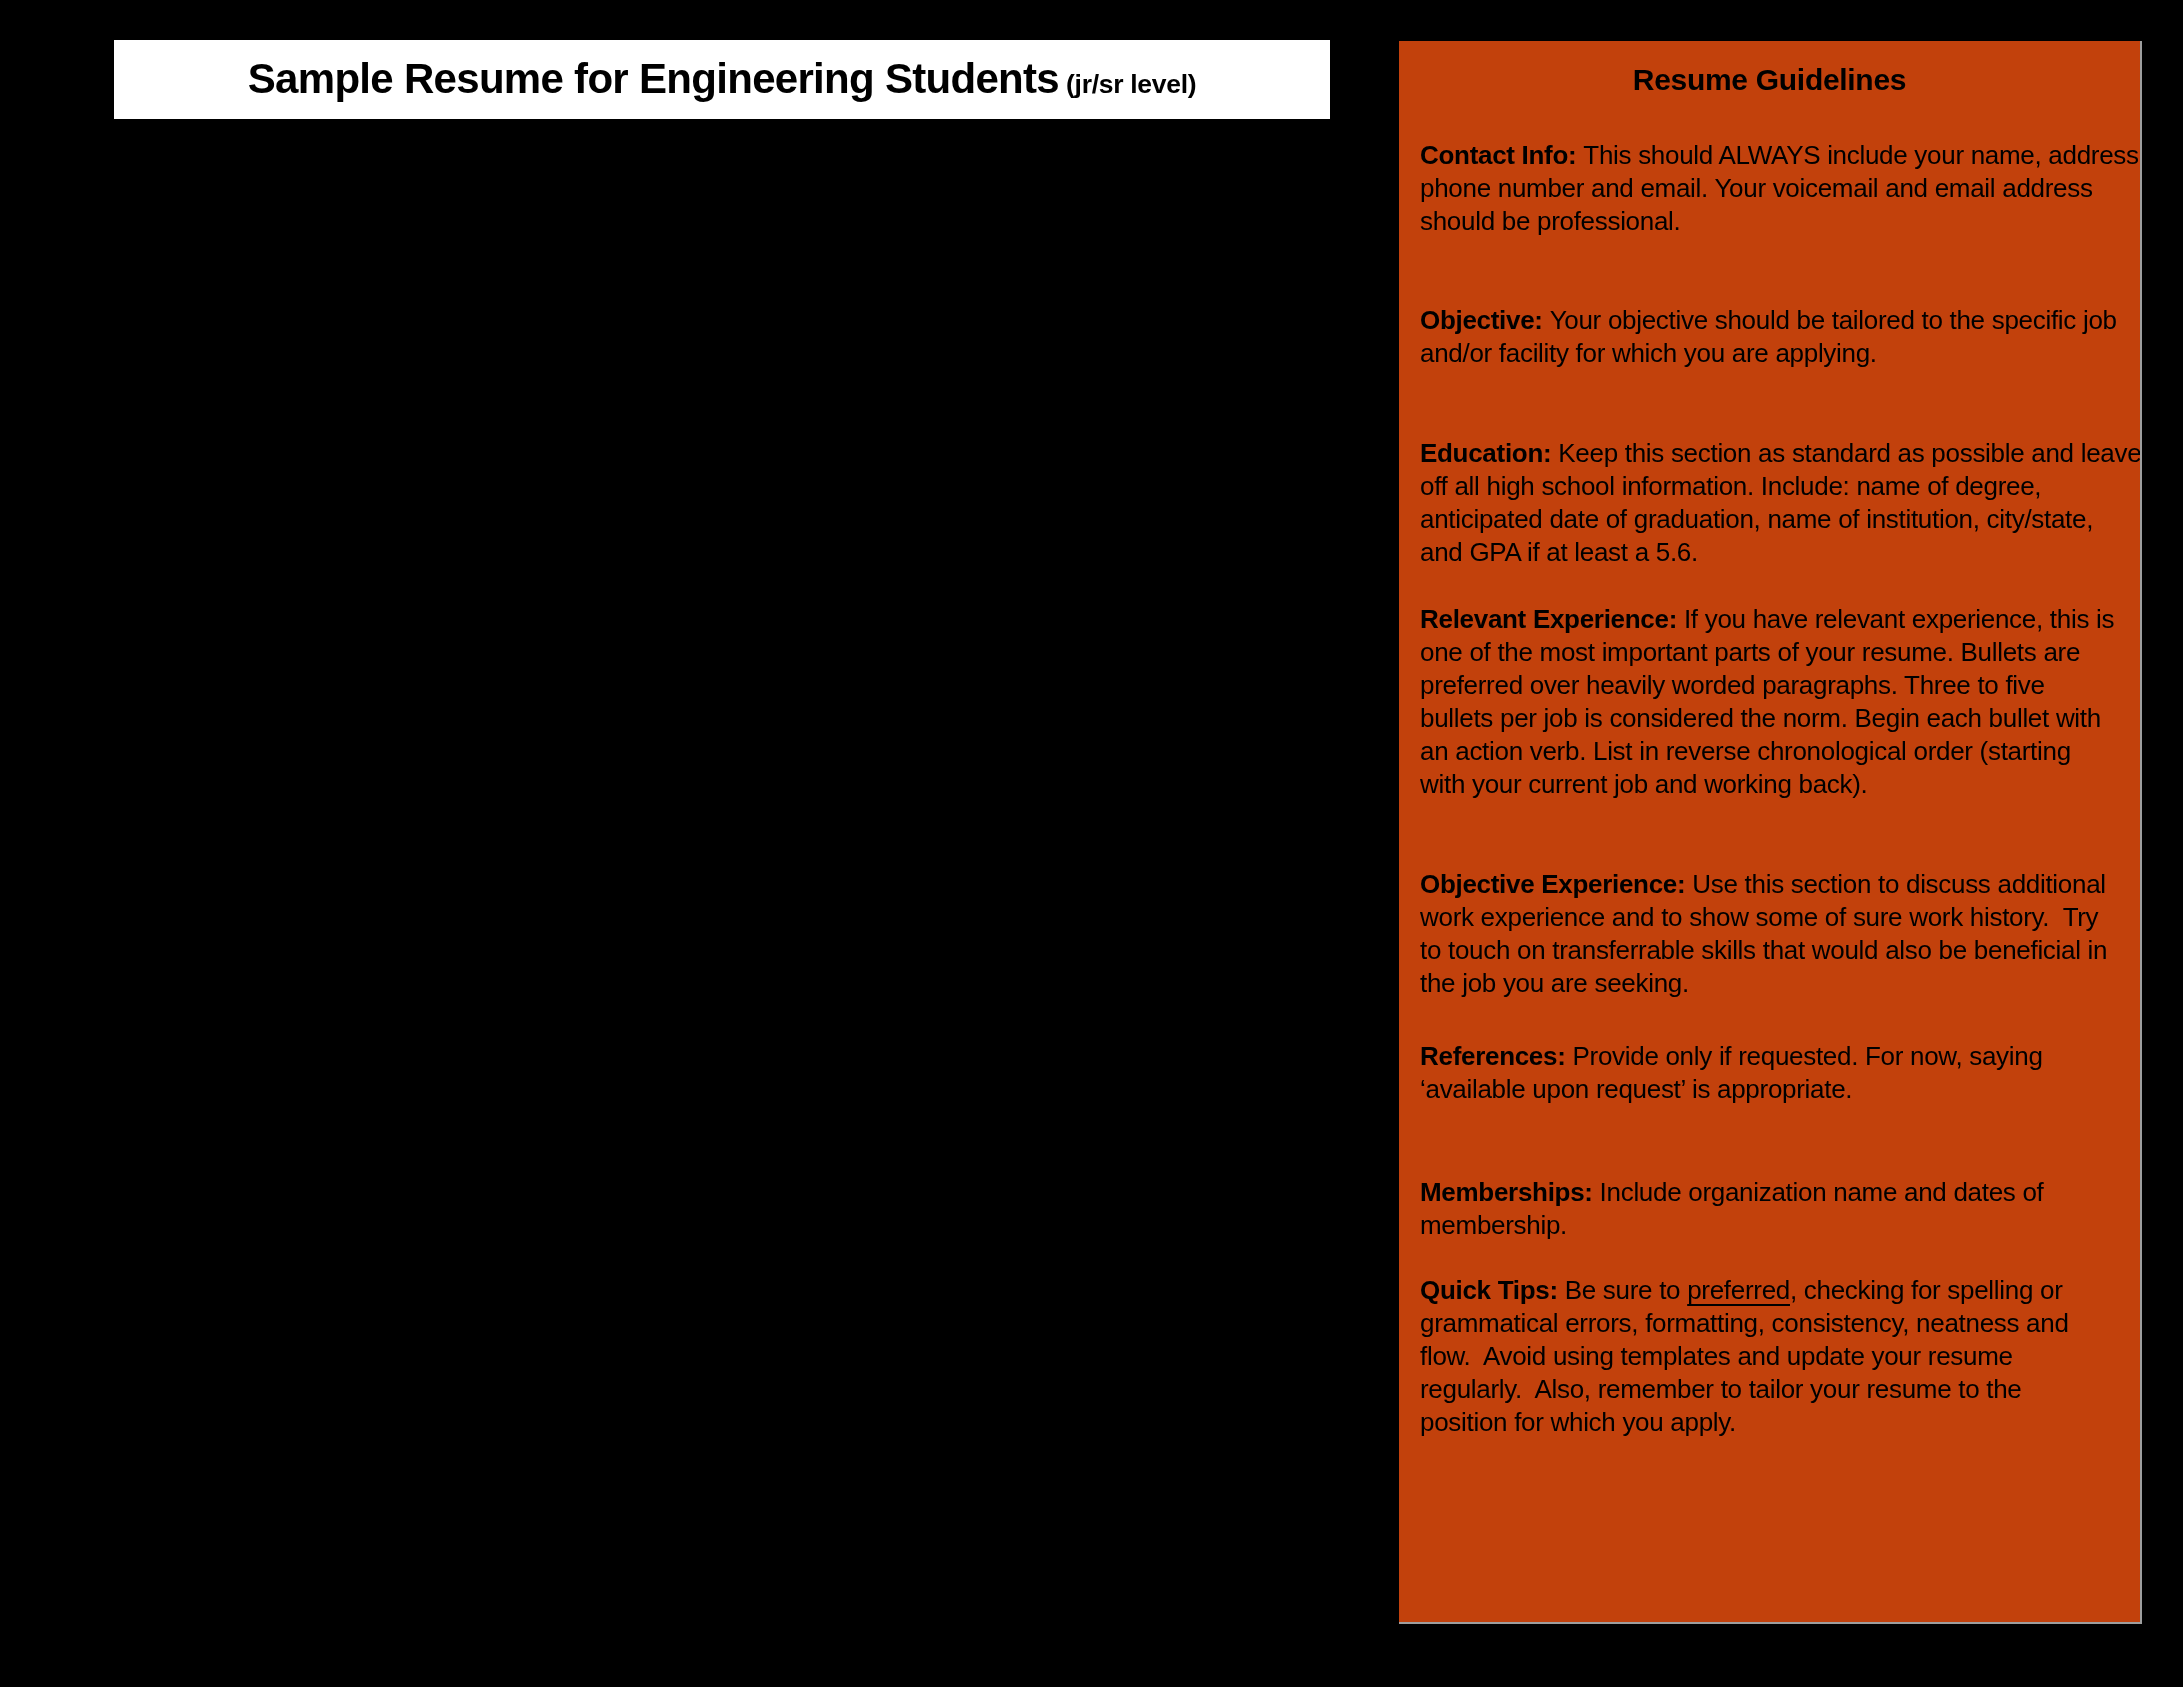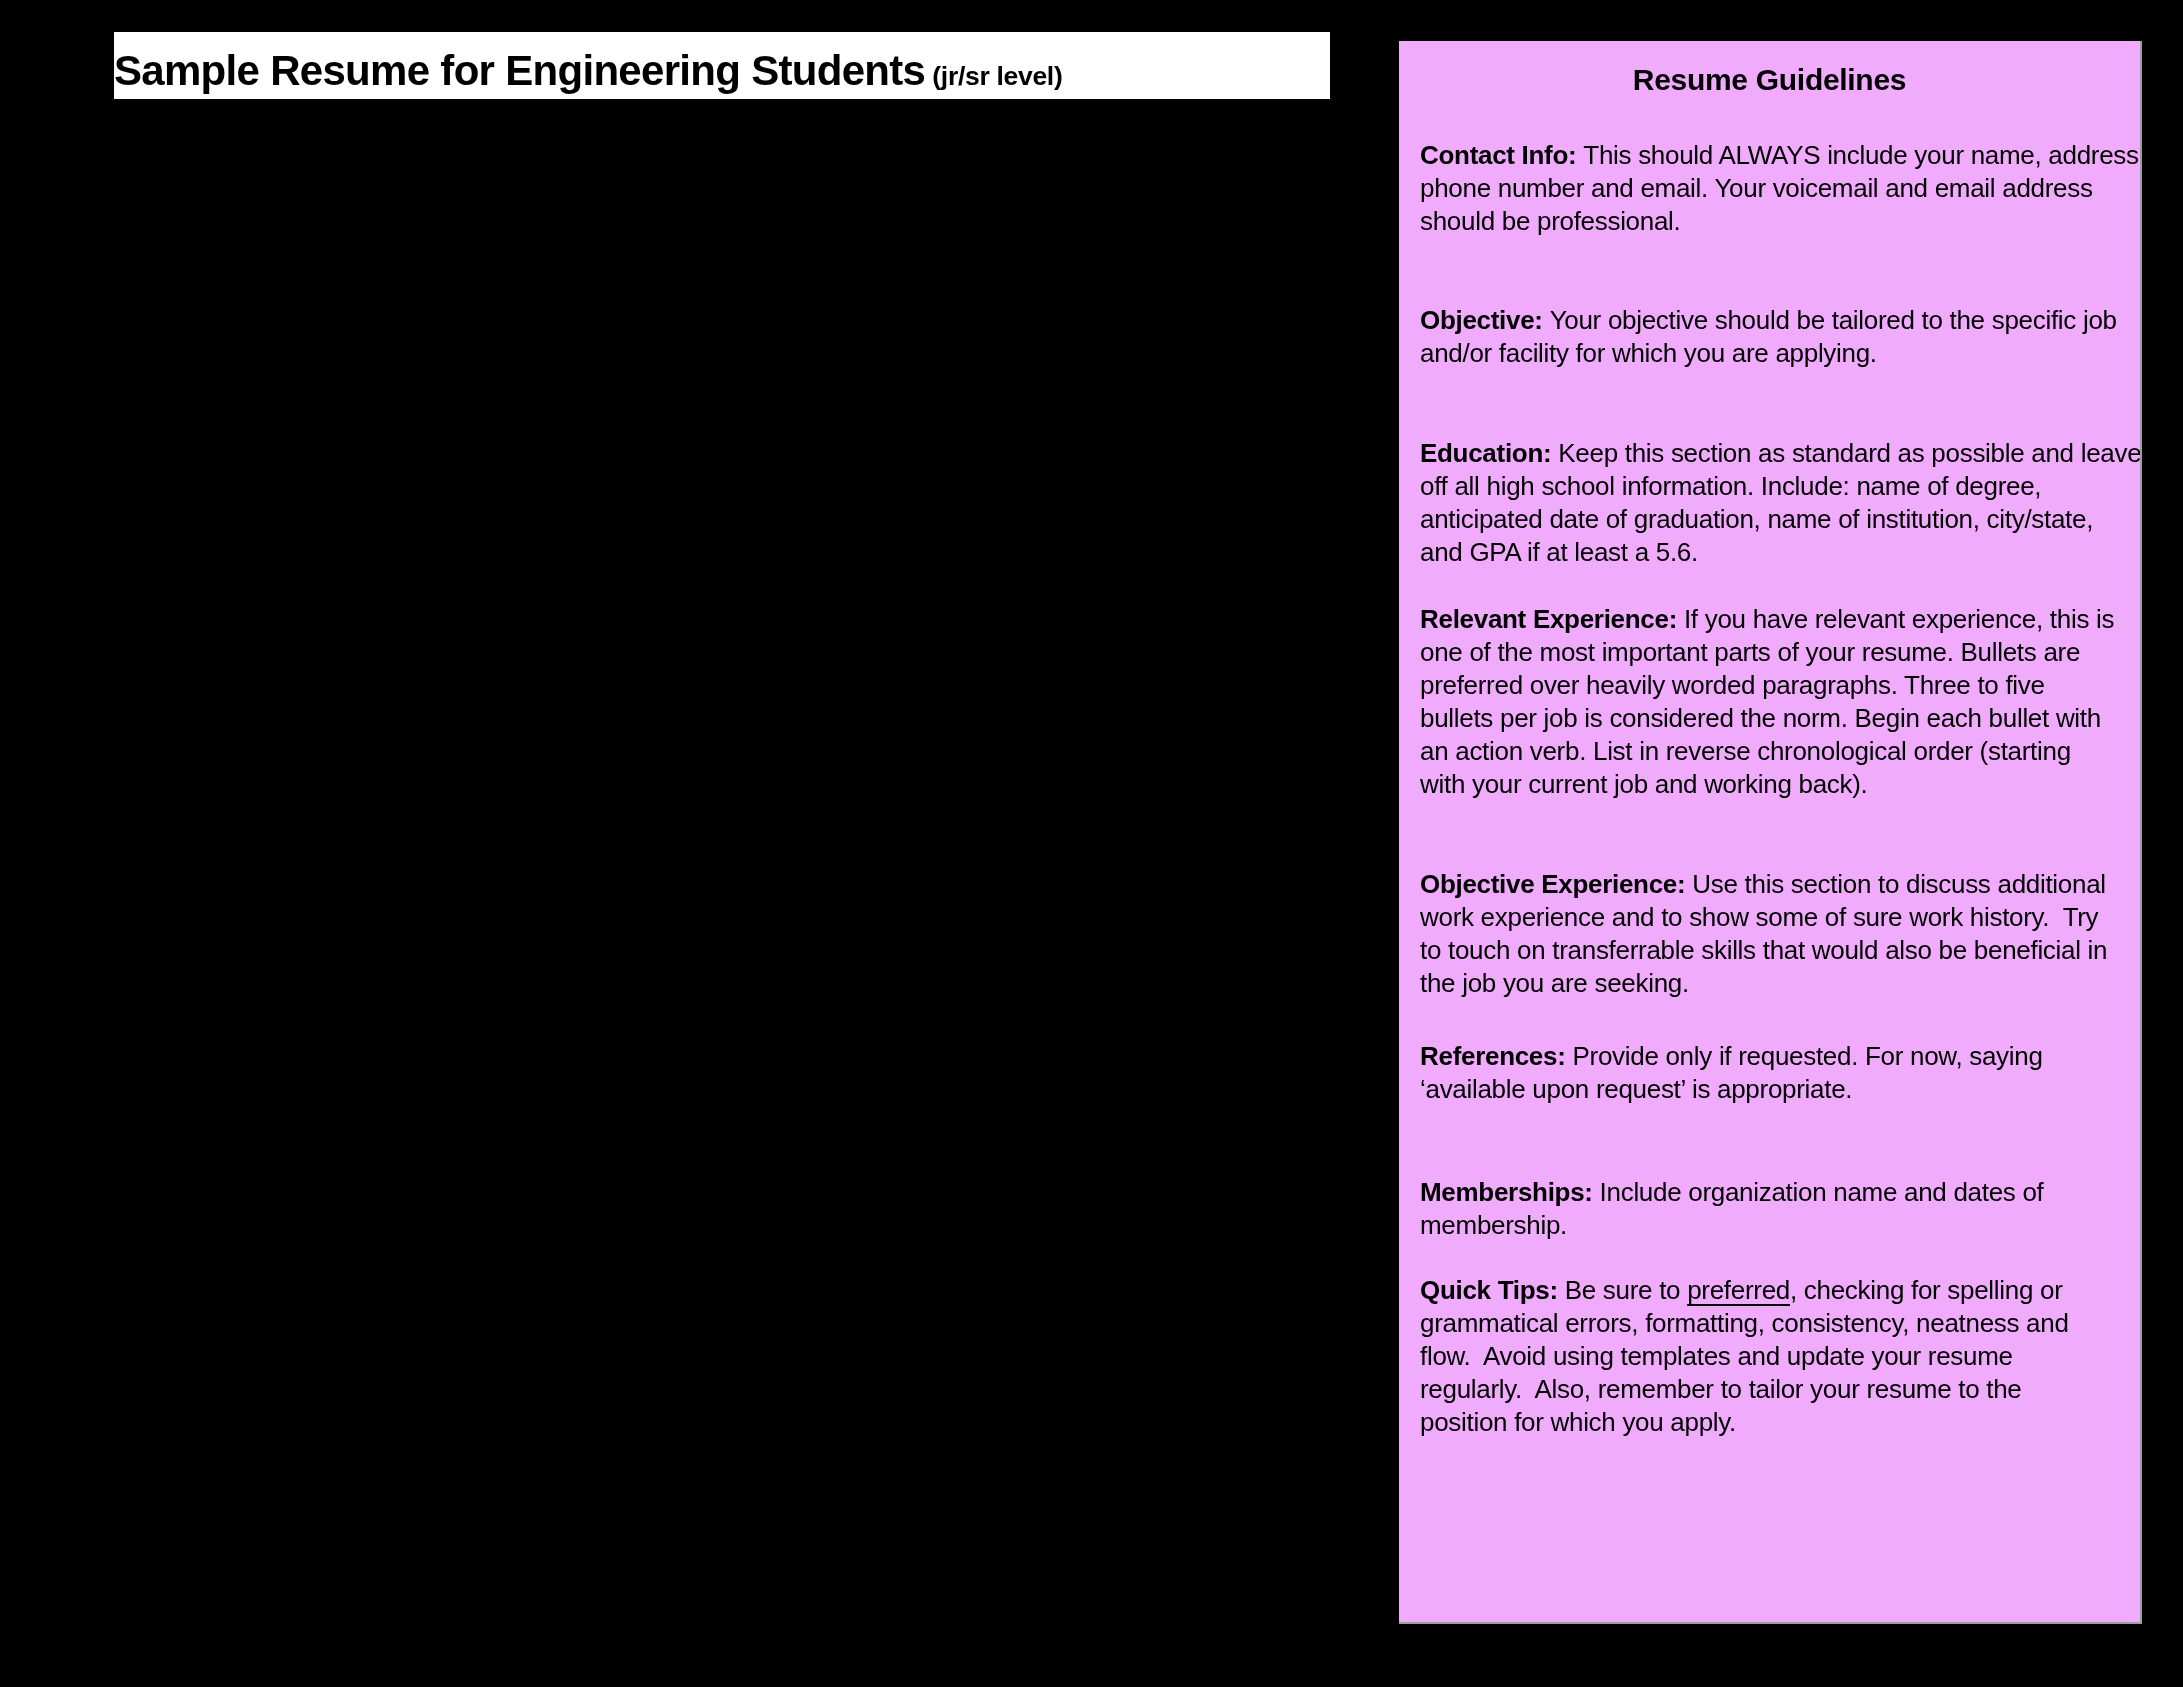--- a/index.html
+++ b/index.html
@@ -10,25 +10,25 @@
     background: #000000;
     overflow: hidden;
     font-family: "Liberation Sans", sans-serif;
     color: #000000;
   }
 
   
   .header-box {
     position: absolute;
     left: 114px;
-    top: 32px;
+    top: 40px;
     width: 1216px;
-    height: 67px;
+    height: 79px;
     background: #ffffff;
-    text-align: left;
+    text-align: center;
     line-height: 78px;
     white-space: nowrap;
   }
   .header-title {
     font-size: 42px;
     font-weight: bold;
     letter-spacing: -0.7px;
     white-space: pre;
   }
   .header-suffix {
@@ -38,21 +38,21 @@
     white-space: pre;
   }
 
   
   .panel {
     position: absolute;
     left: 1399px;
     top: 41px;
     width: 743px;
     height: 1583px;
-    background: #f0abfc;
+    background: #c2410c;
     box-sizing: border-box;
     padding: 20px 21px 0 21px;
     border-right: 2px solid #9e9e9e;
     border-bottom: 2px solid #9e9e9e;
     overflow: hidden;
   }
   .panel-title {
     font-size: 30px;
     font-weight: bold;
     line-height: 37px;

